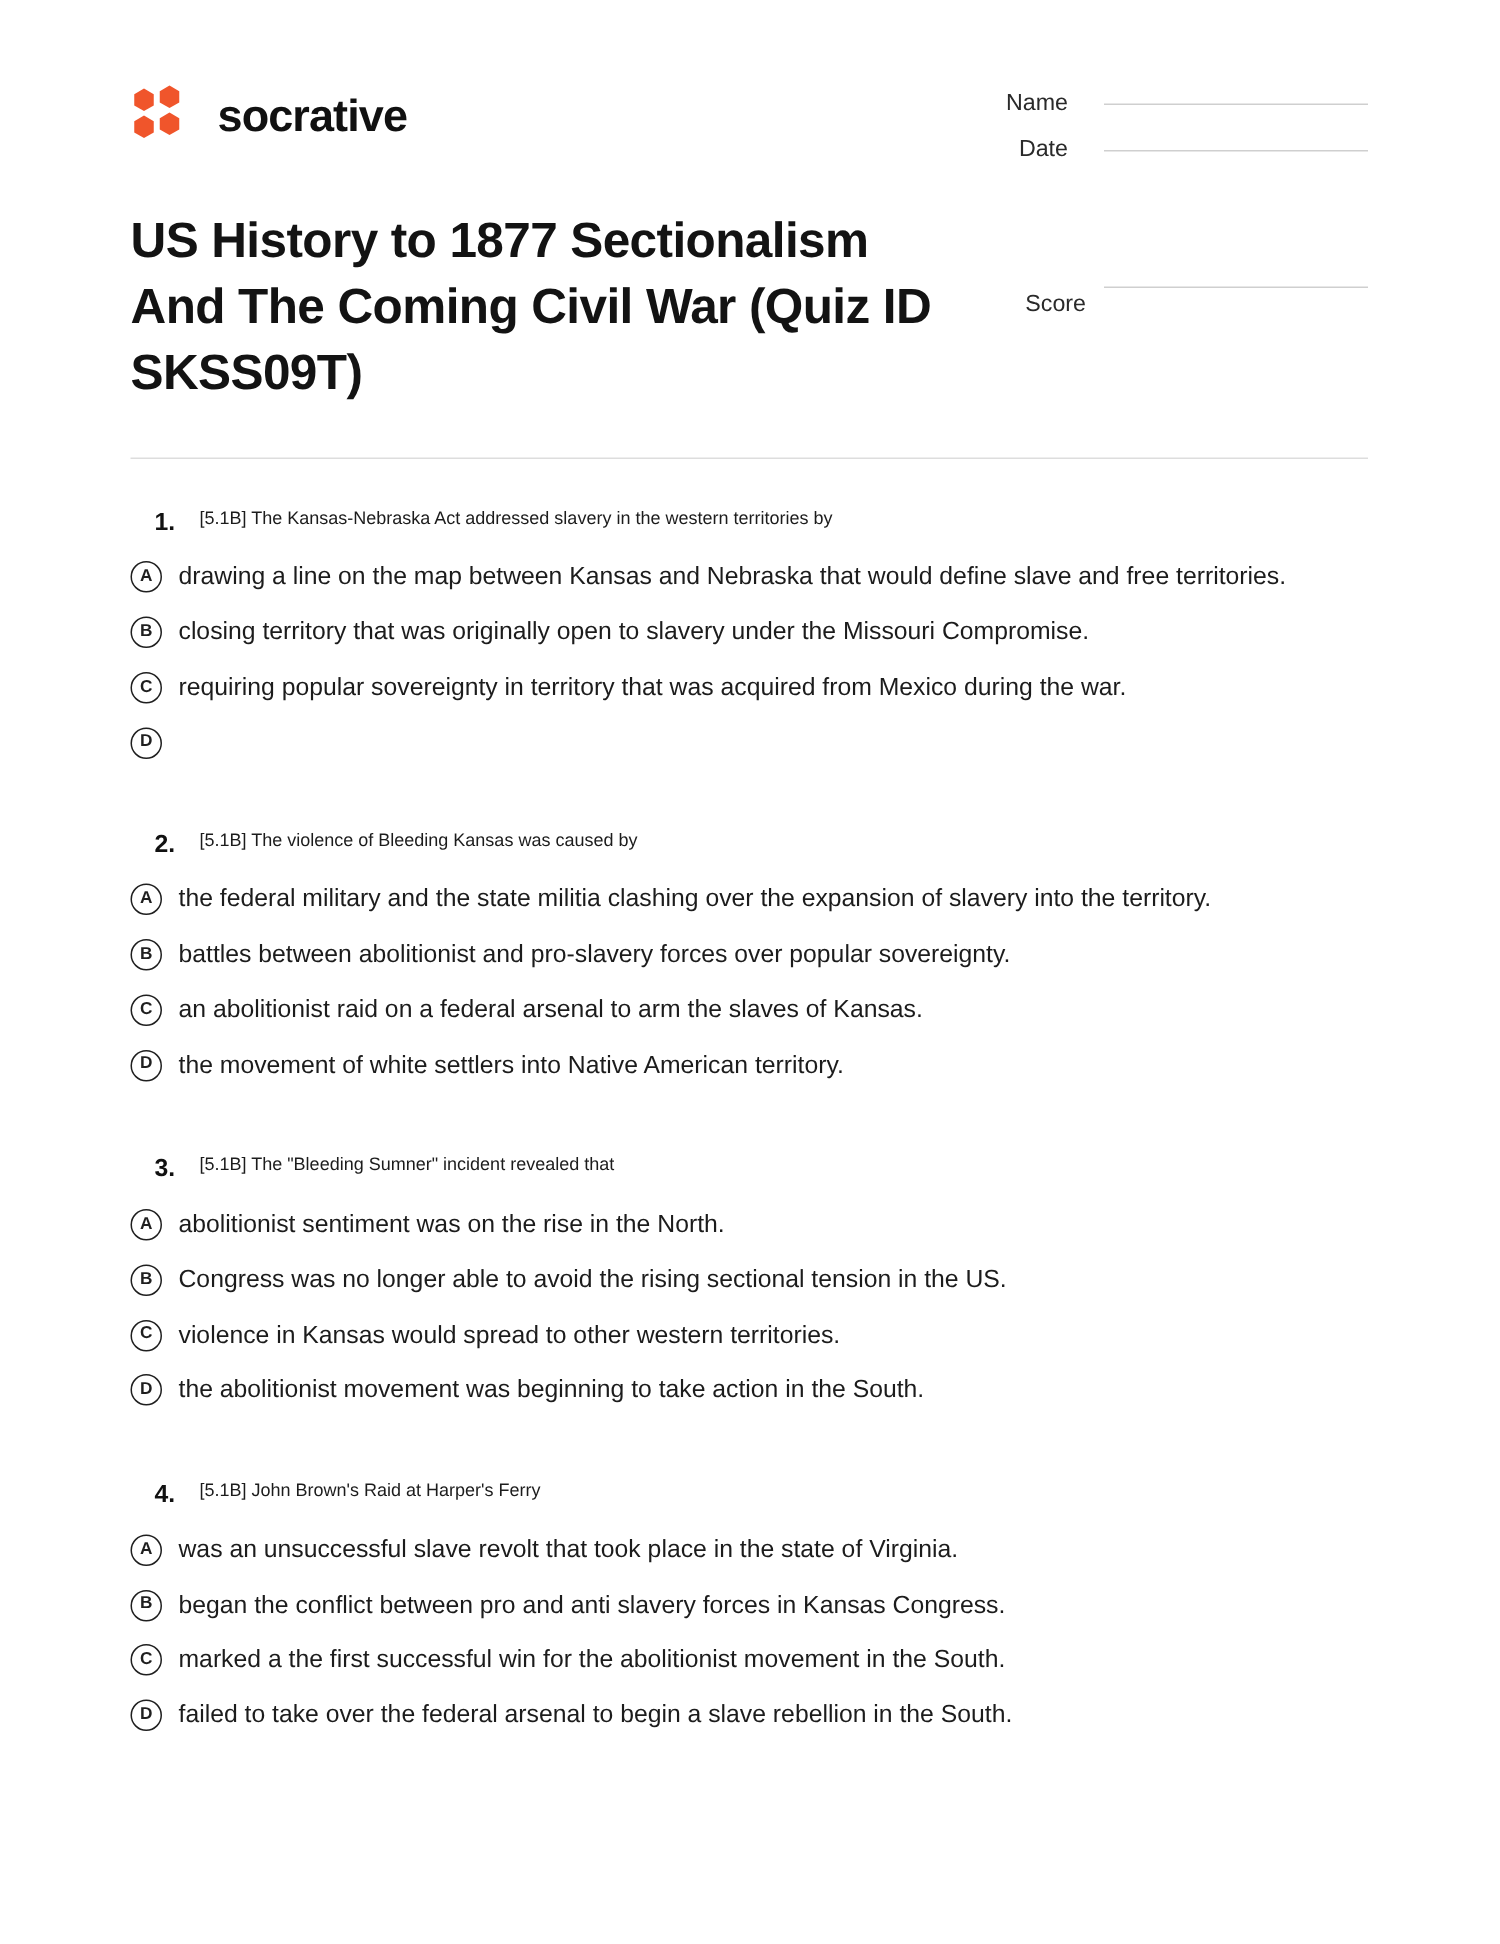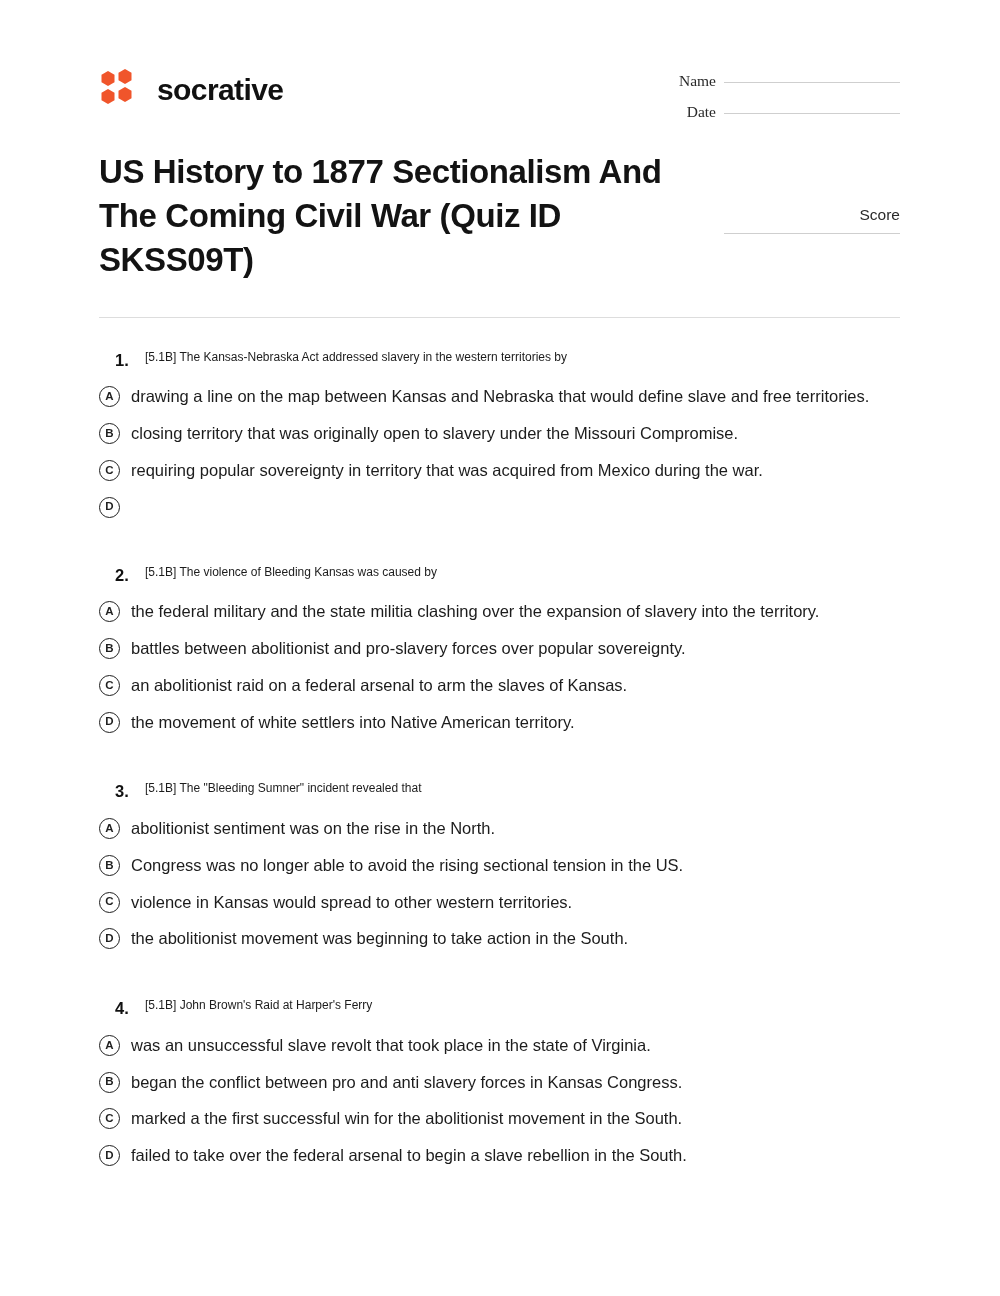--- a/index.html
+++ b/index.html
@@ -13,21 +13,21 @@
     height: 1296px;
     font-family: "Liberation Sans", sans-serif;
     color: #1c1c1c;
     position: relative;
     overflow: hidden;
   }
 
   .page {
     width: 1000px;
     height: 1296px;
-    padding: 12px;
+    padding: 0;
     position: relative;
   }
 
   
   .header {
     display: flex;
     justify-content: space-between;
     align-items: flex-start;
     padding: 50px 88px 0 87px;
   }
@@ -56,23 +56,22 @@
 
   .meta-fields {
     width: 262px;
     padding-top: 10px;
   }
 
   .meta-row {
     display: flex;
     align-items: baseline;
     justify-content: flex-end;
-    gap: 8px;
+    gap: 24px;
     margin-bottom: 13px;
-    font-family: Liberation Serif, serif;
   }
 
   .meta-label {
     font-size: 15.5px;
     color: #2a2a2a;
     white-space: nowrap;
   }
 
   .meta-line {
     display: block;
@@ -97,26 +96,25 @@
     font-weight: 700;
     line-height: 1.33;
     letter-spacing: -0.4px;
     color: #131313;
     max-width: 600px;
     margin: 0;
   }
 
   .score-row {
     display: flex;
-    align-items: flex-end;
+    align-items: flex-start;
     justify-content: flex-end;
     gap: 12px;
     width: 262px;
     padding-top: 56px;
-    flex-direction: column;
   }
 
   
   .divider {
     height: 1px;
     background: #dddddd;
     margin: 35px 88px 0 87px;
   }
 
   

